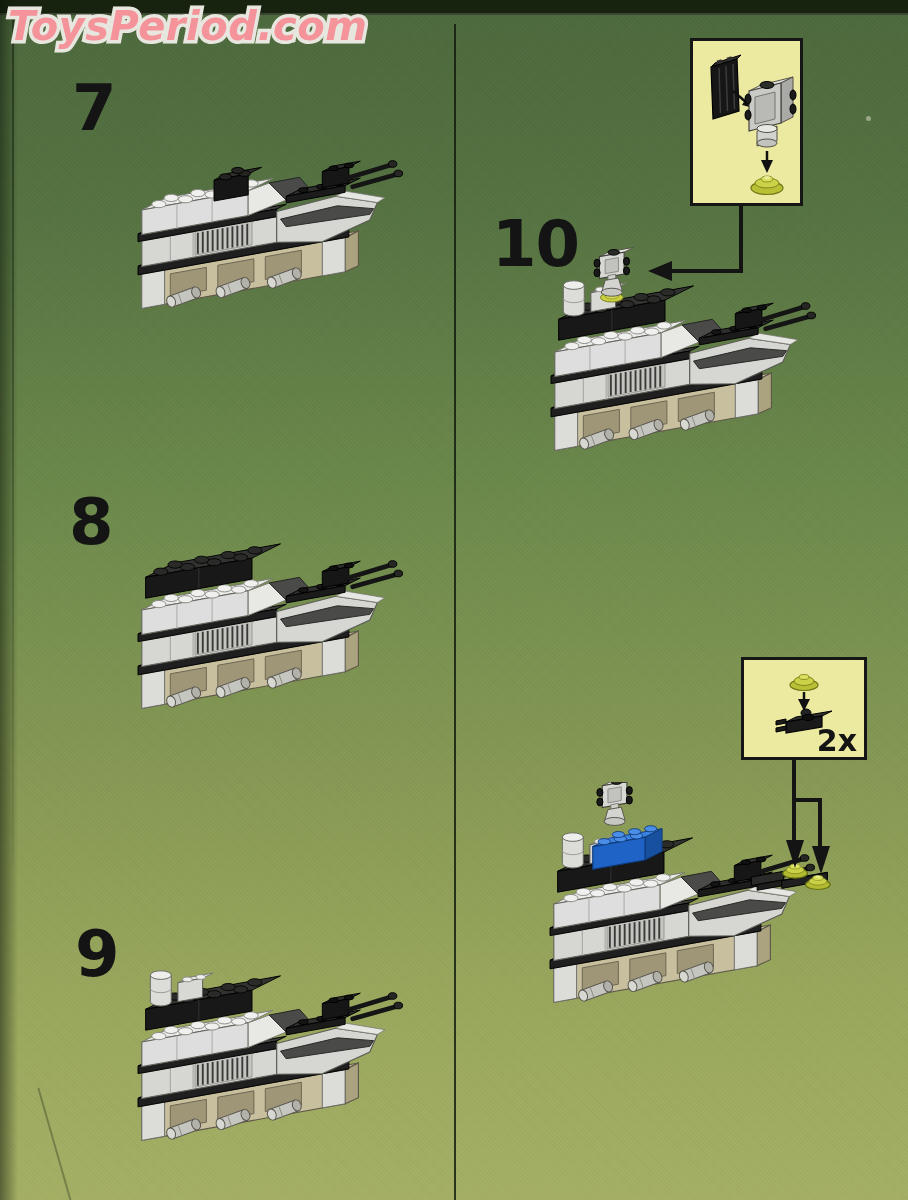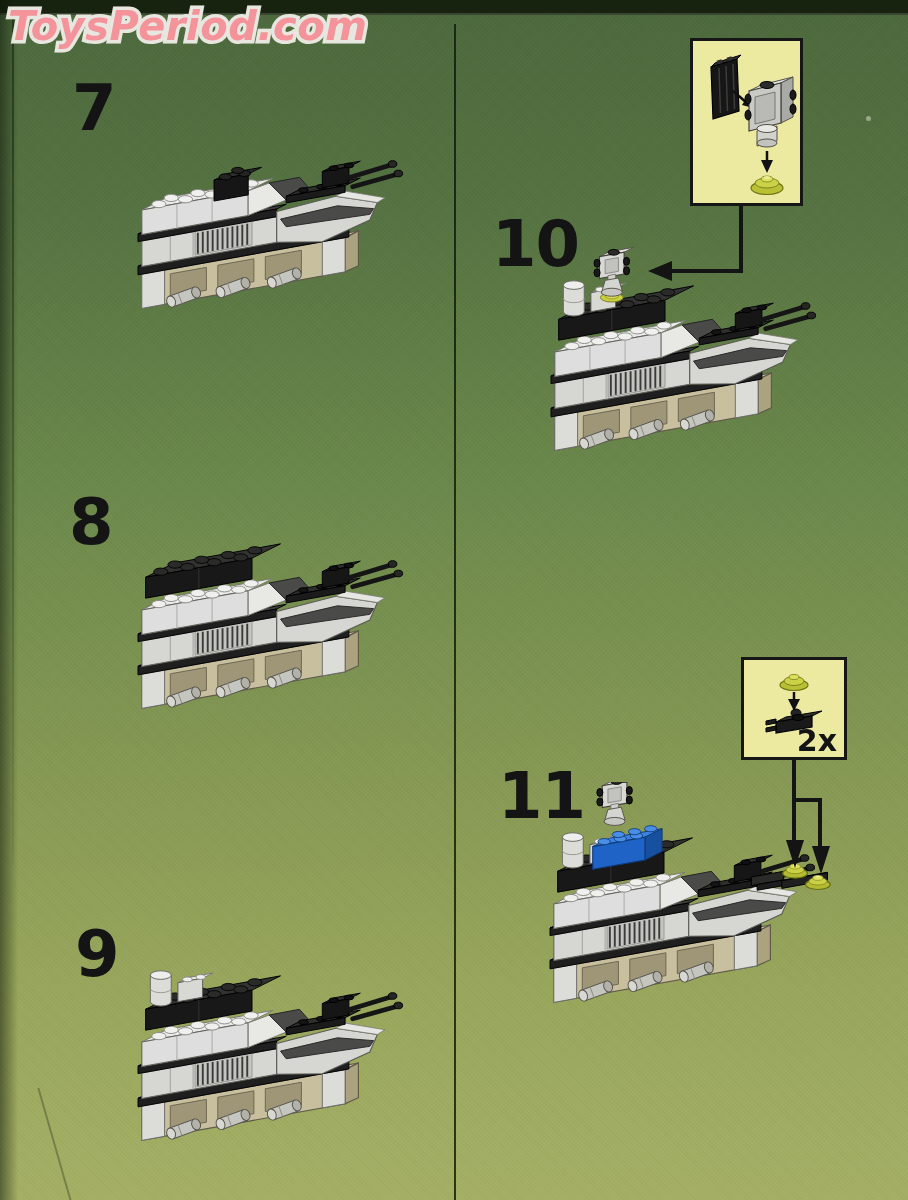--- a/index.html
+++ b/index.html
@@ -38,21 +38,21 @@
   #model7{left:100px;top:88px;}
   #model8{left:100px;top:488px;}
   #model9{left:100px;top:920px;}
   #model10{left:513px;top:230px;}
   #model11{left:512px;top:782px;}
 
   .callout{
     position:absolute;background:#ece9a0;border:3px solid #161616;z-index:8;box-sizing:border-box;
   }
   #box10{left:690px;top:38px;width:113px;height:168px;}
-  #box11{left:741px;top:657px;width:106px;height:103px;text-align:center;}
+  #box11{left:741px;top:657px;width:126px;height:103px;text-align:center;}
   .qty-label{position:absolute;right:7px;bottom:1px;font-size:30px;font-weight:700;color:#141414;line-height:1;}
   .connectors{position:absolute;left:0;top:0;z-index:6;pointer-events:none;}
 </style>
 </head>
 <body>
 
 <div class="page">
 
   <svg width="0" height="0" style="position:absolute" aria-hidden="true">
     <defs>
@@ -229,21 +229,20 @@
   <div class="speck"></div>
 
   <svg class="watermark" width="460" height="56" viewBox="0 0 460 56">
     <text x="6" y="40" font-family="DejaVu Sans, Liberation Sans, sans-serif" font-size="40" font-weight="bold" font-style="italic" fill="#f4939a" stroke="#e7e7df" stroke-width="7" paint-order="stroke" letter-spacing="0.5">ToysPeriod.com</text>
   </svg>
 
   <div class="step-number" id="num7">7</div>
   <div class="step-number" id="num8">8</div>
   <div class="step-number" id="num9">9</div>
   <div class="step-number" id="num10">10</div>
-  <div class="step-number" id="num11">11</div>
 
   <svg class="model-svg" id="model7" width="323" height="266" viewBox="0 0 340 280">
     <use href="#hull"></use>
       <use href="#black2x2"></use>
   </svg>
 
   <svg class="model-svg" id="model8" width="323" height="266" viewBox="0 0 340 280">
     <use href="#hull"></use>
       <use href="#deckBlack"></use>
   </svg>

